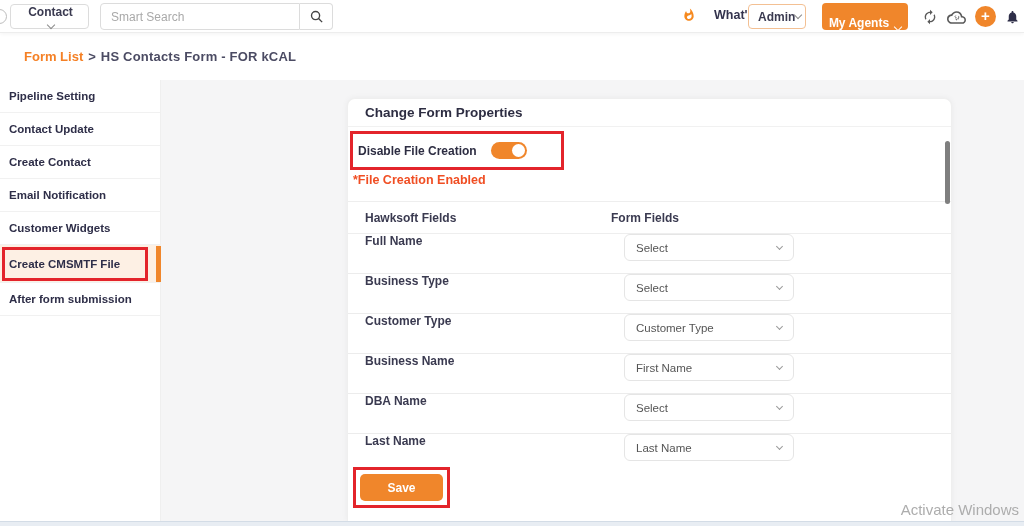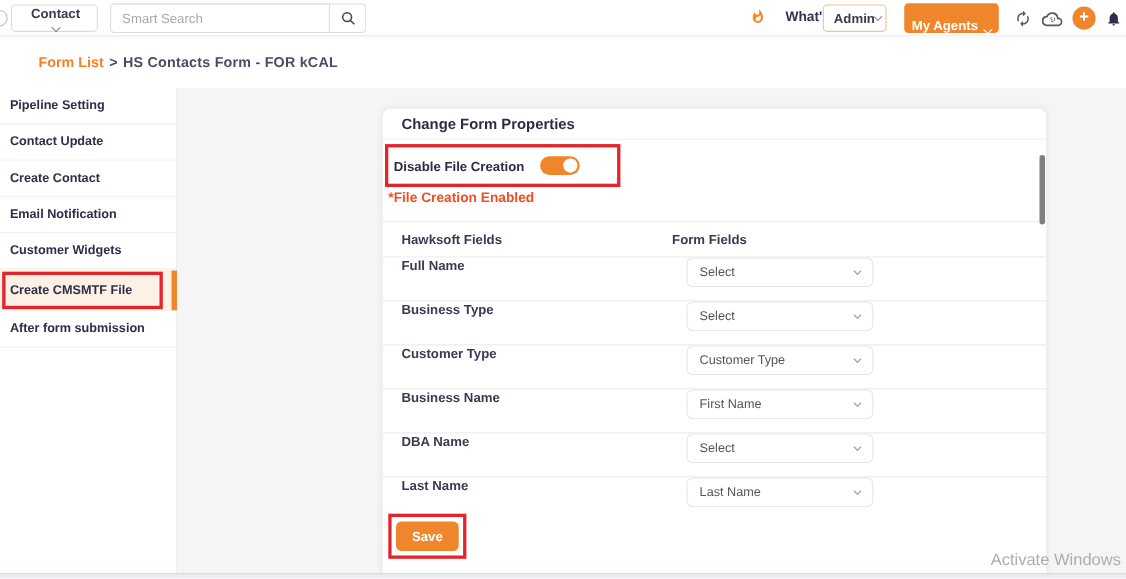--- a/index.html
+++ b/index.html
@@ -32,21 +32,21 @@
               justify-content:center; cursor:pointer; background:none; border:none; }
   .plus-btn { position:absolute; left:975px; top:6px; width:21px; height:21px; border-radius:50%; background:#F0862B;
               color:#fff; font-size:15px; font-weight:700; display:flex; align-items:center; justify-content:center;
               cursor:pointer; border:none; line-height:1; padding-bottom:2px; }
   .chev { width:6px; height:6px; border-right:1.6px solid #8a8a8a; border-bottom:1.6px solid #8a8a8a;
           transform:rotate(45deg); margin-top:-3px; flex:none; }
   .chev.white { border-color:#fff; }
 
   
   .breadcrumb-bar { position:absolute; left:0; top:33px; width:1024px; height:47px; background:#fff;
-                    display:flex; align-items:center; padding-left:35px; z-index:10; }
+                    display:flex; align-items:center; padding-left:24px; z-index:10; }
   .bc-link { color:#F58025; font-size:13px; font-weight:700; cursor:pointer; }
   .bc-sep  { color:#4b4b63; font-size:13px; font-weight:600; margin:0 5px; }
   .bc-cur  { color:#4b4b63; font-size:13px; font-weight:700; letter-spacing:.2px; }
 
   
   .content { position:absolute; left:0; top:80px; right:0; bottom:5px; background:#f5f5f6; }
   .sidebar { position:absolute; left:0; top:0; bottom:0; width:161px; background:#fff; border-right:1px solid #efefef; }
   .sb-item { position:relative; height:33px; display:flex; align-items:center; padding-left:9px;
              font-size:11.5px; font-weight:700; color:#2e2e48; border-bottom:1px solid #f1f1f1; cursor:pointer; }
   .sb-item.active { height:38px; background:#fdf0e4; }
@@ -76,21 +76,21 @@
   .trow { height:40px; display:flex; align-items:flex-start; border-bottom:1px solid #ececec;gap:13px; }
   .trow:last-child { border-bottom:none; }
   .td1 { padding-left:17px; width:263px; font-size:12px; font-weight:600; color:#3a3a50; }
   .row-select { width:170px; height:27px; border:1px solid #e5e5e5; border-radius:6px; background:#fff;
                 display:flex; align-items:center; justify-content:space-between; padding:0 11px;
                 font-size:11.5px; color:#555; cursor:pointer; }
   .row-select .chev { border-color:#9a9a9a; width:5px; height:5px; }
 
   .save-wrap { display:inline-block; margin:-7px 0 0 5px; border:3px solid #E3242B; padding:4px;
                position:relative; z-index:5; background:#fff; }
-  .save-btn { width:57px; height:27px; background:#F0862B; border:none; border-radius:5px; color:#fff;
+  .save-btn { width:83px; height:27px; background:#F0862B; border:none; border-radius:5px; color:#fff;
               font-size:12px; font-weight:700; cursor:pointer; font-family:inherit; }
 
   .card-scrollbar { position:absolute; right:1px; top:42px; width:5px; height:63px; background:#7f7f7f;
                     border-radius:3px; cursor:grab; }
 
   
   .watermark { position:absolute; right:5px; bottom:8px; font-size:15px; color:#adadad; z-index:30; }
   .bottom-strip { position:absolute; left:0; bottom:0; width:1024px; height:5px; background:#e8edf3;
                   border-top:1px solid #d3dce6; z-index:25; }
   svg { display:block; }

